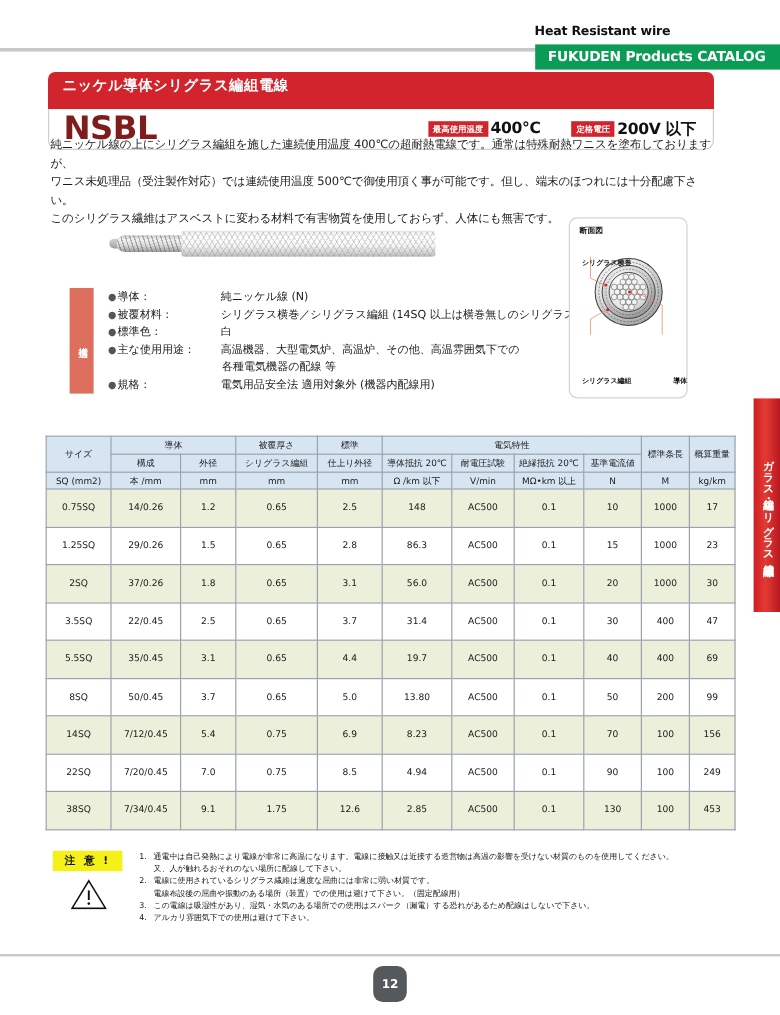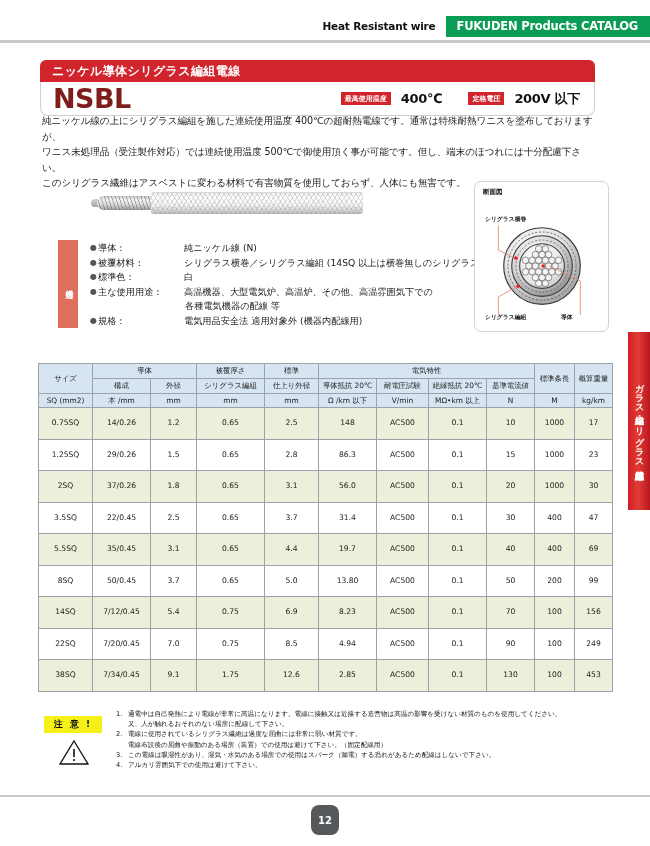--- a/index.html
+++ b/index.html
@@ -14,55 +14,55 @@
   
   .topbar {
     position: absolute; top: 0; left: 0; width: 650px; height: 46px;
   }
   .topbar-rule {
     position: absolute; left: 0; top: 40px; width: 650px; height: 3px;
     background: #c9c9c9;
   }
   .topbar-inner {
     position: absolute; right: 0; top: 16px;
-    display: flex; align-items: stretch; height: 21px;
+    display: flex; align-items: stretch; height: 21px; flex-direction: column;
   }
   .hr-wire {
     font-size: 10.5px; font-weight: bold; color: #111;
     letter-spacing: -0.2px; line-height: 21px; padding-right: 10px;
     white-space: nowrap;
   }
   .catalog-badge {
     background: #0a9c54; color: #fff; font-size: 11.5px; font-weight: bold;
     letter-spacing: -0.2px; line-height: 21px; padding: 0 12px 0 11px;
     white-space: nowrap;
   }
 
   
   .titleblock {
     position: absolute; left: 40px; top: 60px; width: 555px;
   }
   .title-red {
     background: #d2242c; color: #fff;
     border-radius: 6px 6px 0 0;
     font-size: 12px; font-weight: bold; letter-spacing: 0.4px;
-    padding: 4px 0 16px 12px; height: 22px; line-height: 14px;
+    padding: 4px 0 16px 12px; height: 31px; line-height: 14px;
   }
   .title-white {
     border: 1.5px solid #cfcfcf; border-top: none;
     border-radius: 0 0 8px 8px;
     height: 34px; display: flex; align-items: center;
     padding: 0 14px 0 12px; background: #fff;
   }
   .model-name {
     font-size: 27px; font-weight: bold; color: #7f1d1d; letter-spacing: -0.5px;
     flex: 0 0 auto;
   }
   .spec-holder { margin-left: auto; display: flex; align-items: center; gap: 26px; }
-  .spec-pair { display: flex; align-items: center; gap: 10px; }
+  .spec-pair { display: flex; align-items: center; gap: 2px; }
   .spec-tag {
     background: #d2242c; color: #fff; font-size: 7px; font-weight: bold;
     padding: 2.5px 4px; line-height: 8px; letter-spacing: 0px; white-space: nowrap;
   }
   .spec-val {
     font-size: 13px; font-weight: bold; color: #111; letter-spacing: -0.3px;
     white-space: nowrap;
   }
 
   
@@ -114,21 +114,21 @@
     display: flex; font-size: 9.2px; color: #1a1a1a; line-height: 14.5px;
     white-space: nowrap;
   }
   .struct-bullet { color: #555; font-size: 8px; margin-right: 1px; line-height: 14.5px; }
   .struct-key { width: 86px; flex: 0 0 86px; }
   .struct-val { flex: 1; }
   .struct-cont { padding-left: 95px; font-size: 9.2px; line-height: 14.5px; color: #1a1a1a; }
 
   
   .xsec {
-    position: absolute; left: 474px; top: 181px; width: 135px; height: 151px;
+    position: absolute; left: 474px; top: 181px; width: 99px; height: 151px;
     border: 1px solid #d2d2d2; border-radius: 7px; background: #fff;
   }
   .xsec-title {
     position: absolute; left: 8px; top: 6px; font-size: 6.5px; color: #111; font-weight: bold;
   }
   .xsec-canvas { position: absolute; inset: 0; }
   .xsec-label {
     position: absolute; font-size: 5.8px; color: #111; font-weight: bold; white-space: nowrap;
   }
   .lbl-yokomaki { left: 10px; top: 33px; }
@@ -157,21 +157,21 @@
   table.spec thead tr.units th { background: #d7e5f2; height: 14px; }
   table.spec tbody td { height: 31.5px; background: #ffffff; font-size: 7.6px; }
   table.spec tbody tr.alt td { background: #ecefd9; }
   .u-sq { font-size: 6.6px; }
 
   
   .caution { position: absolute; left: 44px; top: 709px; width: 560px; }
   .cau-left { position: absolute; left: 0; top: 0; width: 62px; }
   .cau-badge {
     background: #f5f018; color: #111; font-size: 9px; font-weight: bold;
-    text-align: center; padding: 2px 0; letter-spacing: 2px; width: 58px; margin-top: 7px;
+    text-align: center; padding: 2px 0; letter-spacing: 2px; width: 58px;
   }
   .cau-tri { margin: 6px 0 0 15px; }
   .cau-list { margin-left: 72px; }
   .cau-item { display: flex; font-size: 6.6px; color: #111; line-height: 10.2px; }
   .cau-num { width: 12px; flex: 0 0 12px; }
   .cau-txt { flex: 1; }
   .cau-sub { margin-left: 12px; font-size: 6.6px; line-height: 10.2px; color: #111; }
 
   
   .foot-rule {

